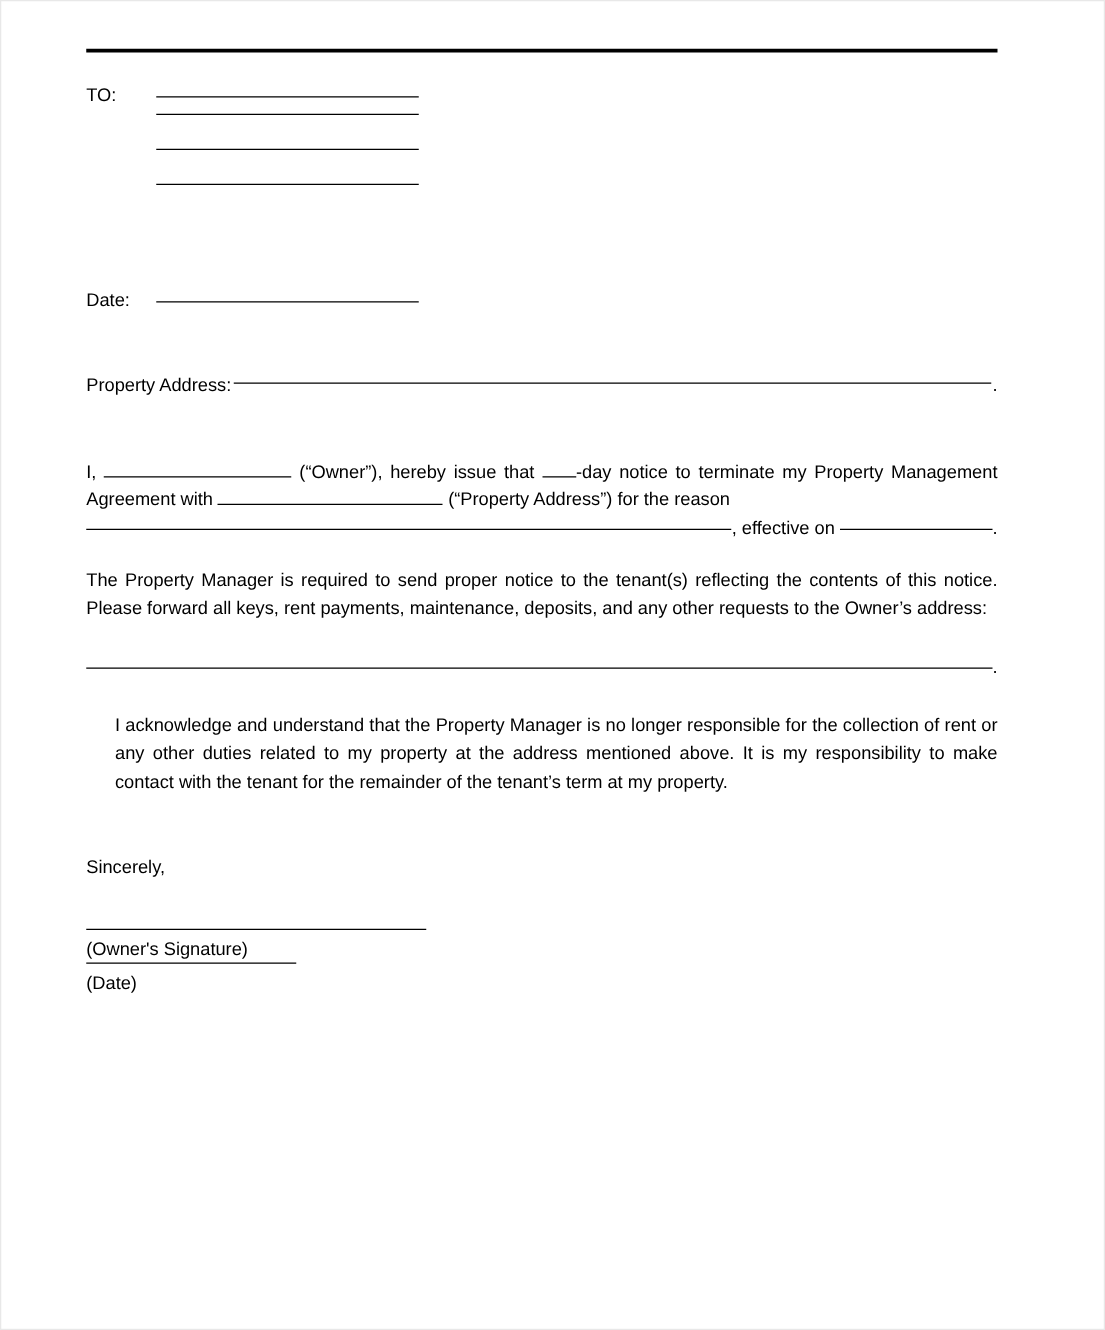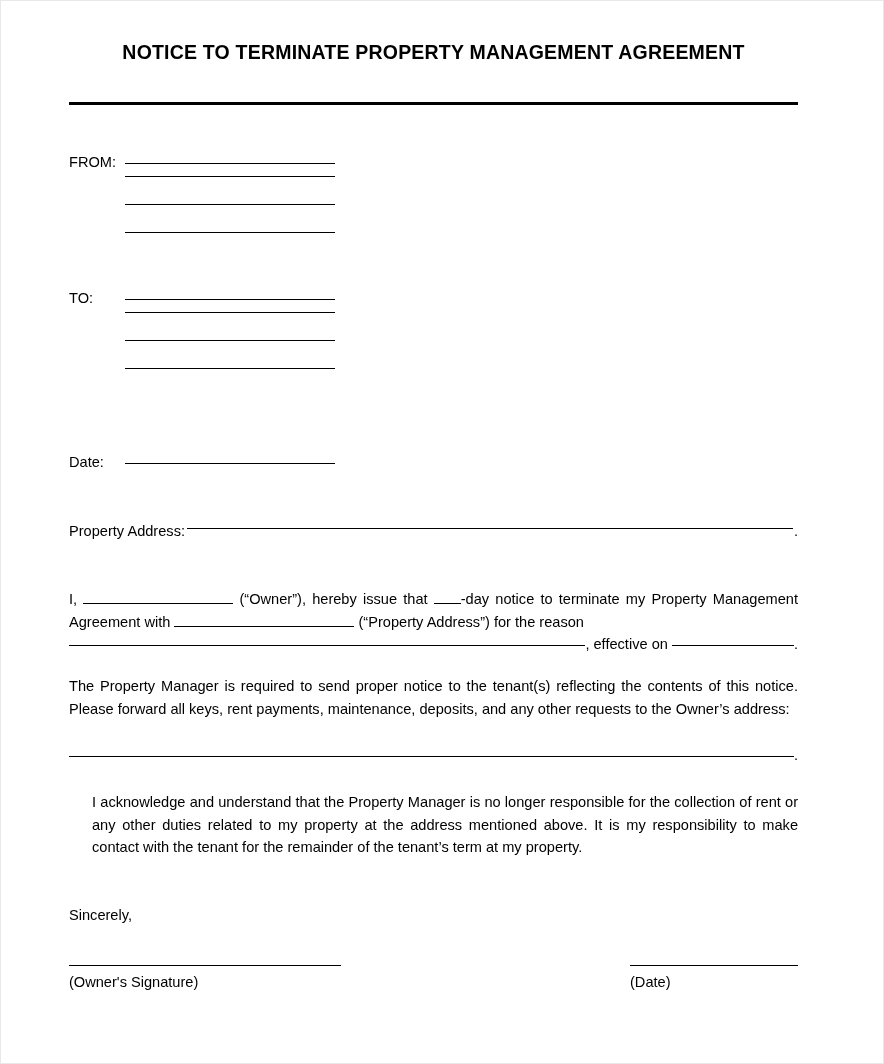--- a/index.html
+++ b/index.html
@@ -81,21 +81,21 @@
   
   .sp-from-block { margin-top: 46px; }
   .sp-to-block   { margin-top: 24px; }
   .sp-date       { margin-top: 52px; }
   .sp-propaddr   { margin-top: 46px; }
   .sp-para1      { margin-top: 46px; }
   .sp-para2      { margin-top: 20px; }
   .sp-blankrule  { margin-top: 27px; }
   .sp-para3      { margin-top: 28px; margin-left: 23px; }
   .sp-sincerely  { margin-top: 46px; }
-  .sp-sigs       { margin-top: 38px; }
+  .sp-sigs       { margin-top: 38px; flex-direction: column; }
 
   
   .date-row {
     display: flex;
     align-items: baseline;
     font-size: 14.6px;
     line-height: 22.4px;
   }
   .date-label {
     width: 56px;
@@ -200,41 +200,22 @@
   }
 
   .sincerely { font-size: 14.6px; line-height: 22.4px; }
 </style>
 </head>
 <body>
 
 <div class="page">
   <div class="content">
 
-    <div class="title">NOTICE TO TERMINATE PROPERTY MANAGEMENT AGREEMENT</div>
     <div class="title-rule"></div>
 
-    <div class="addr-block sp-from-block">
-      <div class="addr-row">
-        <div class="addr-label">FROM:</div>
-        <div class="addr-rule from-first"></div>
-      </div>
-      <div class="addr-row">
-        <div class="addr-label"></div>
-        <div class="addr-rule"></div>
-      </div>
-      <div class="addr-row">
-        <div class="addr-label"></div>
-        <div class="addr-rule"></div>
-      </div>
-      <div class="addr-row">
-        <div class="addr-label"></div>
-        <div class="addr-rule"></div>
-      </div>
-    </div>
 
     <div class="addr-block sp-to-block">
       <div class="addr-row">
         <div class="addr-label">TO:</div>
         <div class="addr-rule"></div>
       </div>
       <div class="addr-row">
         <div class="addr-label"></div>
         <div class="addr-rule"></div>
       </div>

